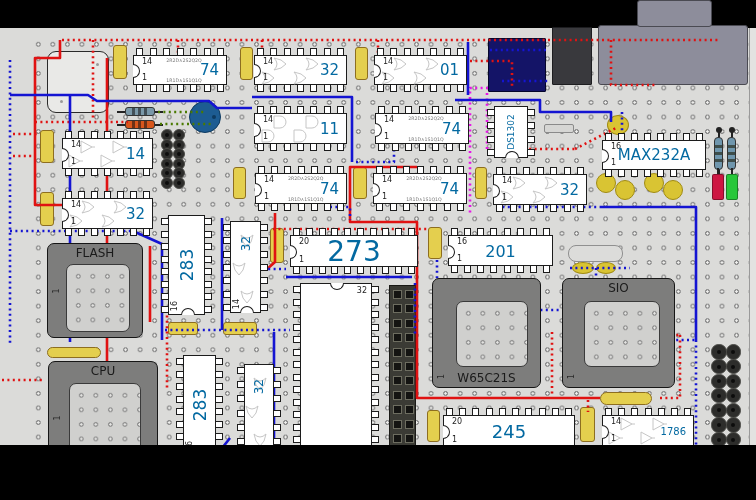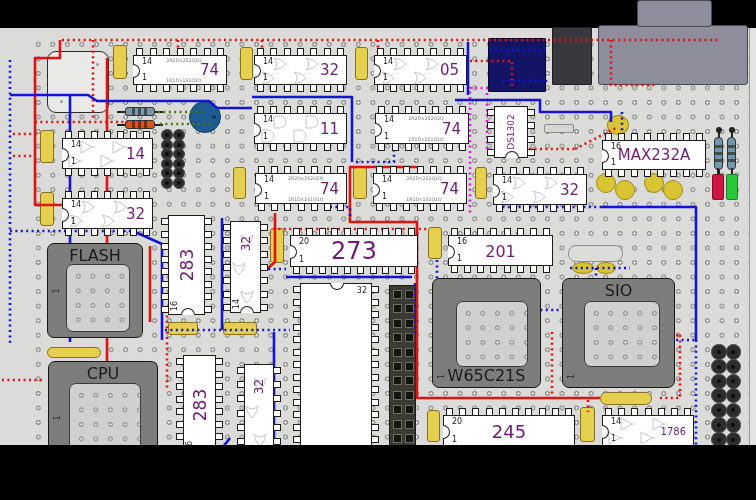--- a/index.html
+++ b/index.html
@@ -13,31 +13,31 @@
   .abs{position:absolute;box-sizing:border-box;}
   .dip{position:absolute;background:#fff;border:1.4px solid #1c1c1c;box-sizing:border-box;}
   .pin{position:absolute;width:7px;height:8px;background:#fff;border:1.4px solid #1c1c1c;box-sizing:border-box;}
   .pinv{width:8px;height:7px;}
   .notch-l{position:absolute;left:-1px;top:50%;margin-top:-6px;width:6px;height:12px;background:#fff;
     border:1.4px solid #1c1c1c;border-left:none;border-radius:0 10px 10px 0;}
   .notch-b{position:absolute;bottom:-1px;left:50%;margin-left:-6px;width:12px;height:6px;background:#fff;
     border:1.4px solid #1c1c1c;border-bottom:none;border-radius:10px 10px 0 0;}
   .notch-t{position:absolute;top:-1px;left:50%;margin-left:-6px;width:12px;height:6px;background:#fff;
     border:1.4px solid #1c1c1c;border-top:none;border-radius:0 0 10px 10px;}
-  .biglab{position:absolute;color:#701a75;white-space:nowrap;}
+  .biglab{position:absolute;color:#0369a1;white-space:nowrap;}
   .pnum{position:absolute;font-size:8px;color:#222;line-height:8px;}
   .prow{position:absolute;left:28px;right:26px;display:flex;justify-content:space-between;color:#777;
     font-size:6px;line-height:6px;transform:scale(.78);transform-origin:center;}
   .vtext{writing-mode:vertical-rl;transform:rotate(180deg);}
   .bigchip{position:absolute;background:#7d7d7c;border:1.6px solid #161616;border-radius:7px;box-sizing:border-box;}
   .bigchip .inner{position:absolute;background:#d0d0ce;border:1.4px solid #3a3a3a;border-radius:7px;
     background-image:radial-gradient(circle,#e6e6e4 0 1px,#8d8d8d 1.1px 2.1px,rgba(0,0,0,0) 2.5px);
     background-size:14.55px 14.55px;background-position:4px 4px;}
   .bigchip .toplab,.bigchip .botlab{position:absolute;left:0;right:0;text-align:center;color:#1a1a1a;
-    font-size:16px;font-weight:500;}
+    font-size:12px;font-weight:500;}
   .cap{position:absolute;background:#e4cf4e;border:1.2px solid #8d6e20;border-radius:3px;box-sizing:border-box;}
   .pill{border-radius:7px;}
   .ocap{position:absolute;background:#d9c433;border:1.2px solid #a08b14;border-radius:50%;box-sizing:border-box;}
   .padc{position:absolute;background:#2d2d2b;border-radius:50%;border:1px solid #4c4c48;box-sizing:border-box;}
   .padc i{position:absolute;left:50%;top:50%;width:4px;height:4px;margin:-2px 0 0 -2px;background:#0c0c0c;border-radius:50%;}
   .socket{position:absolute;background:#3b3b35;border:1.4px solid #1a1a16;box-sizing:border-box;}
   .socket i{position:absolute;width:9px;height:9px;background:#141412;border:1px solid #6d6d60;box-sizing:border-box;}
   svg{position:absolute;left:0;top:0;pointer-events:none;}
   .ledbody{position:absolute;border-radius:2px;box-sizing:border-box;border:1px solid rgba(0,0,0,.35);}
 </style>
@@ -501,21 +501,21 @@
         <div class="dip" style="left: 0px; top: 9px; width: 93px; height: 30px;">
           <svg width="93" height="30">
             <path d="M1,1 q6,6 0,12 q8,-1 12,-6 q-4,-5 -12,-6 z" fill="none" stroke="#c6c6c6" transform="translate(18,1)"></path>
             <path d="M1,1 q6,6 0,12 q8,-1 12,-6 q-4,-5 -12,-6 z" fill="none" stroke="#c6c6c6" transform="translate(50,1)"></path>
             <path d="M1,1 q6,6 0,12 q8,-1 12,-6 q-4,-5 -12,-6 z" fill="none" stroke="#c6c6c6" transform="translate(6,15)"></path>
             <path d="M1,1 q6,6 0,12 q8,-1 12,-6 q-4,-5 -12,-6 z" fill="none" stroke="#c6c6c6" transform="translate(38,15)"></path>
           </svg>
           <div class="notch-l"></div>
           <div class="pnum" style="left: 8px; top: 2px;">14</div>
           <div class="pnum" style="left: 8px; bottom: 2px;">1</div>
-          <div class="biglab" style="font-size: 15px; right: 7px; top: 50%; transform: translateY(-50%);">05</div>
+          <div class="biglab" style="font-size: 15px; right: 7px; top: 50%; transform: translateY(-50%);">01</div>
         </div>
       </div>
       <div class="abs" style="left: 254px; top: 104px; width: 93px; height: 49px;">
         <div class="pin" style="left: 3px; top: 2px;"></div>
         <div class="pin" style="left: 3px; top: 39px;"></div>
         <div class="pin" style="left: 16.3333px; top: 2px;"></div>
         <div class="pin" style="left: 16.3333px; top: 39px;"></div>
         <div class="pin" style="left: 29.6667px; top: 2px;"></div>
         <div class="pin" style="left: 29.6667px; top: 39px;"></div>
         <div class="pin" style="left: 43px; top: 2px;"></div>
@@ -755,21 +755,21 @@
         <div class="pin" style="left: 92.4444px; top: 2px;"></div>
         <div class="pin" style="left: 92.4444px; top: 40px;"></div>
         <div class="pin" style="left: 105.222px; top: 2px;"></div>
         <div class="pin" style="left: 105.222px; top: 40px;"></div>
         <div class="pin" style="left: 118px; top: 2px;"></div>
         <div class="pin" style="left: 118px; top: 40px;"></div>
         <div class="dip" style="left: 0px; top: 9px; width: 128px; height: 32px;">
           <div class="notch-l"></div>
           <div class="pnum" style="left: 8px; top: 2px;">20</div>
           <div class="pnum" style="left: 8px; bottom: 2px;">1</div>
-          <div class="biglab" style="font-size: 24px; left: 50%; top: 50%; transform: translate(-50%, -50%);">273</div>
+          <div class="biglab" style="font-size: 28px; left: 50%; top: 50%; transform: translate(-50%, -50%);">273</div>
         </div>
       </div>
       <div class="abs" style="left: 448px; top: 226px; width: 105px; height: 49px;">
         <div class="pin" style="left: 3px; top: 2px;"></div>
         <div class="pin" style="left: 3px; top: 39px;"></div>
         <div class="pin" style="left: 16.1429px; top: 2px;"></div>
         <div class="pin" style="left: 16.1429px; top: 39px;"></div>
         <div class="pin" style="left: 29.2857px; top: 2px;"></div>
         <div class="pin" style="left: 29.2857px; top: 39px;"></div>
         <div class="pin" style="left: 42.4286px; top: 2px;"></div>

